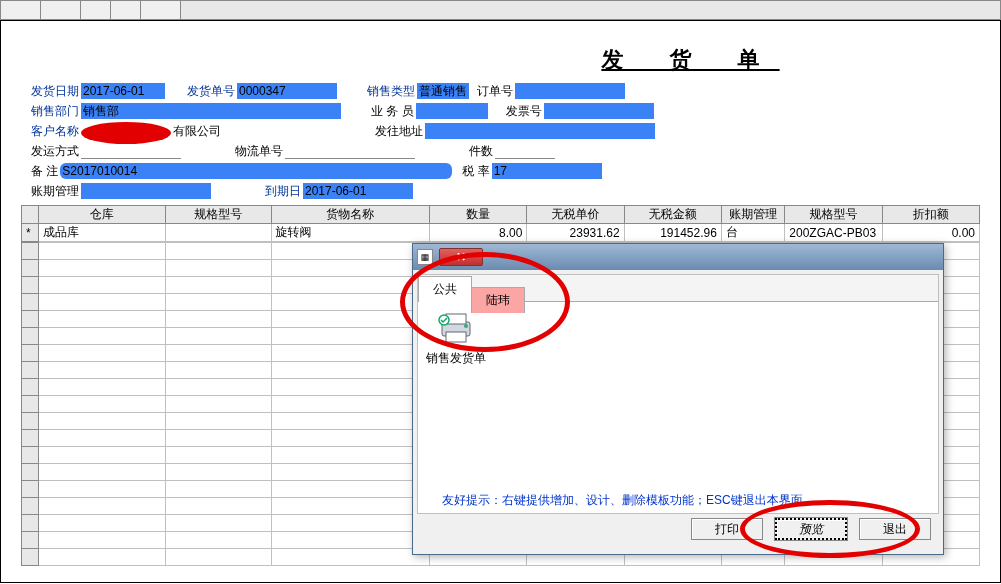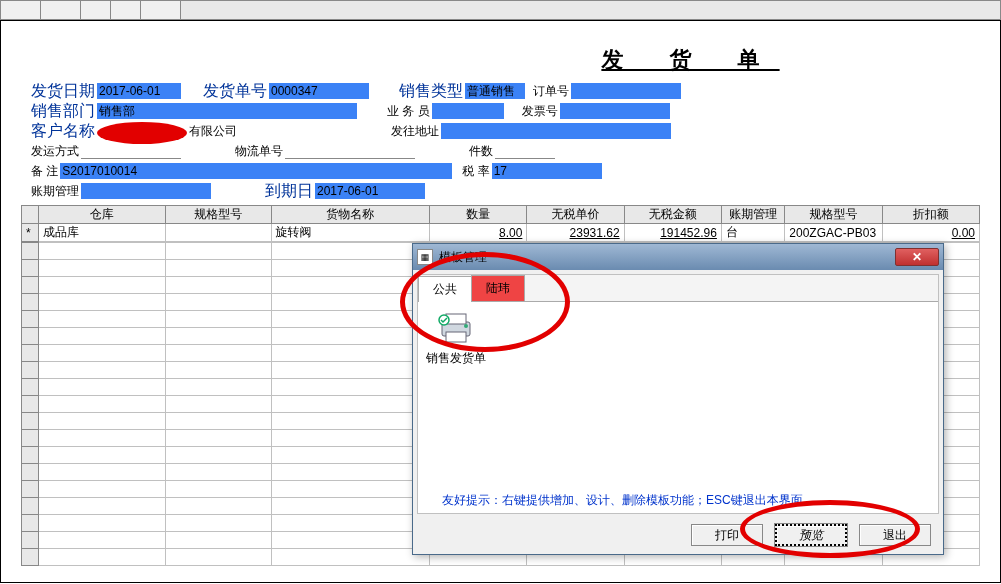--- a/index.html
+++ b/index.html
@@ -7,52 +7,52 @@
 
 .toolbar { height: 20px; border: 1px solid #888; background: #e8e8e8; display: flex; }
 .toolbar-btn { border-right: 1px solid #888; padding: 1px 6px; font-size: 11px; background: #f0f0f0; }
 
 .main-area { border: 1px solid #000; height: 563px; position: relative; padding: 16px; }
 
 .title { text-align: center; font-size: 22px; font-weight: bold; letter-spacing: 20px; text-decoration: underline; margin-left: 380px; margin-top: 8px; }
 
 .form-area { padding: 6px 14px 0 14px; }
 .form-row { display: flex; align-items: center; height: 20px; margin-bottom: 0px; }
-.label { color: #003399; font-size: 16px; margin-right: 2px; }
+.label { color: #003399; font-size: 12px; margin-right: 2px; }
 .label-black { color: #000000; font-size: 12px; margin-right: 2px; }
 .field { background: #3b82f6; border: none; height: 16px; font-size: 12px; padding: 0 2px; color: #000; }
 .underline-field { border: none; border-bottom: 1px solid #888; background: transparent; height: 16px; font-size: 12px; }
 
 .redact { background: #e20000; border-radius: 50%/50%; width: 90px; height: 22px; display: inline-block; position: relative; top: 2px; }
 
 .grid-wrap { margin: 4px 4px 0 4px; }
 .grid { width: 100%; border-collapse: collapse; table-layout: fixed; }
 .grid th { background: #e8e8e8; border: 1px solid #888; font-size: 12px; font-weight: normal; height: 18px; position: relative; }
 .grid td { border: 1px solid #c0c0c0; height: 17px; font-size: 12px; padding: 0 4px; }
 .grid .rowhead { width: 14px; background: #e8e8e8; border: 1px solid #888; }
-.num { text-align: right; text-decoration: underline; }
+.num { text-align: right; }
 
 
 .dialog { position: absolute; left: 412px; top: 243px; width: 532px; height: 312px; background: #f0f0f0; border: 1px solid #4a6a8a; box-shadow: 2px 2px 8px rgba(0,0,0,0.3); }
 .dlg-titlebar { height: 26px; background: linear-gradient(#9fb8d4, #6a8bb0); display: flex; align-items: center; padding: 0 4px; }
 .dlg-icon { width: 16px; height: 16px; background: #fff; border: 1px solid #888; margin-right: 6px; font-size: 9px; text-align: center; line-height: 14px; }
 .dlg-title { color: #000; font-size: 12px; flex: 1; }
 .dlg-close { width: 44px; height: 18px; background: linear-gradient(#e06060, #c03030); border: 1px solid #803030; border-radius: 2px; color: #fff; text-align: center; line-height: 16px; font-weight: bold; }
 
 .dlg-body { background: #fff; margin: 4px; height: 240px; border: 1px solid #c0c0c0; position: relative; }
 .tabs { display: flex; border-bottom: 1px solid #aaa; background: #f4f4f4; }
 .tab { padding: 4px 14px; border: 1px solid #aaa; border-bottom: none; background: #fff; font-size: 12px; margin-right: -1px; position: relative; top: 1px; }
-.tab.inactive { background: #ef4444; top: 0; }
+.tab.inactive { background: #fca5a5; top: 12px; }
 .tab-content { padding: 8px; }
 .tpl-item { width: 60px; text-align: center; font-size: 12px; }
 .tpl-icon { width: 40px; height: 36px; margin: 0 auto 4px; position: relative; }
 .tpl-icon svg { width: 40px; height: 36px; }
 .hint { position: absolute; bottom: 4px; left: 24px; color: #0033cc; font-size: 12px; }
 
-.dlg-buttons { height: 34px; display: flex; justify-content: flex-end; align-items: center; padding: 0 12px; gap: 12px; }
+.dlg-buttons { height: 34px; display: flex; justify-content: flex-end; padding: 0 12px; gap: 12px; }
 .dlg-btn { width: 72px; height: 22px; border: 1px solid #888; background: #f0f0f0; font-size: 12px; box-shadow: 1px 1px 0 #fff inset; }
 .dlg-btn.default { border: 2px dotted #000; outline: 1px solid #888; font-style: italic; }
 
 
 .circle { position: absolute; border: 5px solid #e20000; border-radius: 50%; pointer-events: none; }
 </style>
 </head>
 <body>
 
 <div class="toolbar">
@@ -69,21 +69,21 @@
 
   <div class="form-area">
     <div class="form-row">
       <span class="label">发货日期</span>
       <input class="field" style="width: 84px;" value="2017-06-01">
       <span style="width:22px"></span>
       <span class="label">发货单号</span>
       <input class="field" style="width: 100px;" value="0000347">
       <span style="width:30px"></span>
       <span class="label">销售类型</span>
-      <input class="field" style="width: 60px;" value="普通销售">
+      <input class="field" style="width: 52px;" value="普通销售">
       <span style="width:8px"></span>
       <span class="label-black">订单号</span>
       <input class="field" style="width: 110px;" value="">
     </div>
 
     <div class="form-row">
       <span class="label">销售部门</span>
       <input class="field" style="width: 260px;" value="销售部">
       <span style="width:30px"></span>
       <span class="label-black">业 务 员</span>
@@ -108,21 +108,21 @@
       <span style="width:54px"></span>
       <span class="label-black">物流单号</span>
       <input class="underline-field" style="width: 130px;" value="">
       <span style="width:54px"></span>
       <span class="label-black">件数</span>
       <input class="underline-field" style="width: 60px;" value="">
     </div>
 
     <div class="form-row">
       <span class="label-black">备    注</span>
-      <input class="field" style="width: 392px;" value="S2017010014">
+      <input class="field" style="width: 392px; border-radius: 6px;" value="S2017010014">
       <span style="width:10px"></span>
       <span class="label-black">税   率</span>
       <input class="field" style="width: 110px;" value="17">
     </div>
 
     <div class="form-row">
       <span class="label-black">账期管理</span>
       <input class="field" style="width: 130px;" value="">
       <span style="width:54px"></span>
       <span class="label">到期日</span>
@@ -417,21 +417,20 @@
           </tr>
         </tbody>
     </table>
   </div>
 
 </div>
 
 <div class="dialog">
   <div class="dlg-titlebar">
     <div class="dlg-icon">▦</div>
-    <div class="dlg-title">模板管理</div>
     <div class="dlg-close">✕</div>
   </div>
   <div class="dlg-body">
     <div class="tabs">
       <div class="tab">公共</div>
       <div class="tab inactive">陆玮</div>
     </div>
     <div class="tab-content">
       <div class="tpl-item">
         <div class="tpl-icon">

